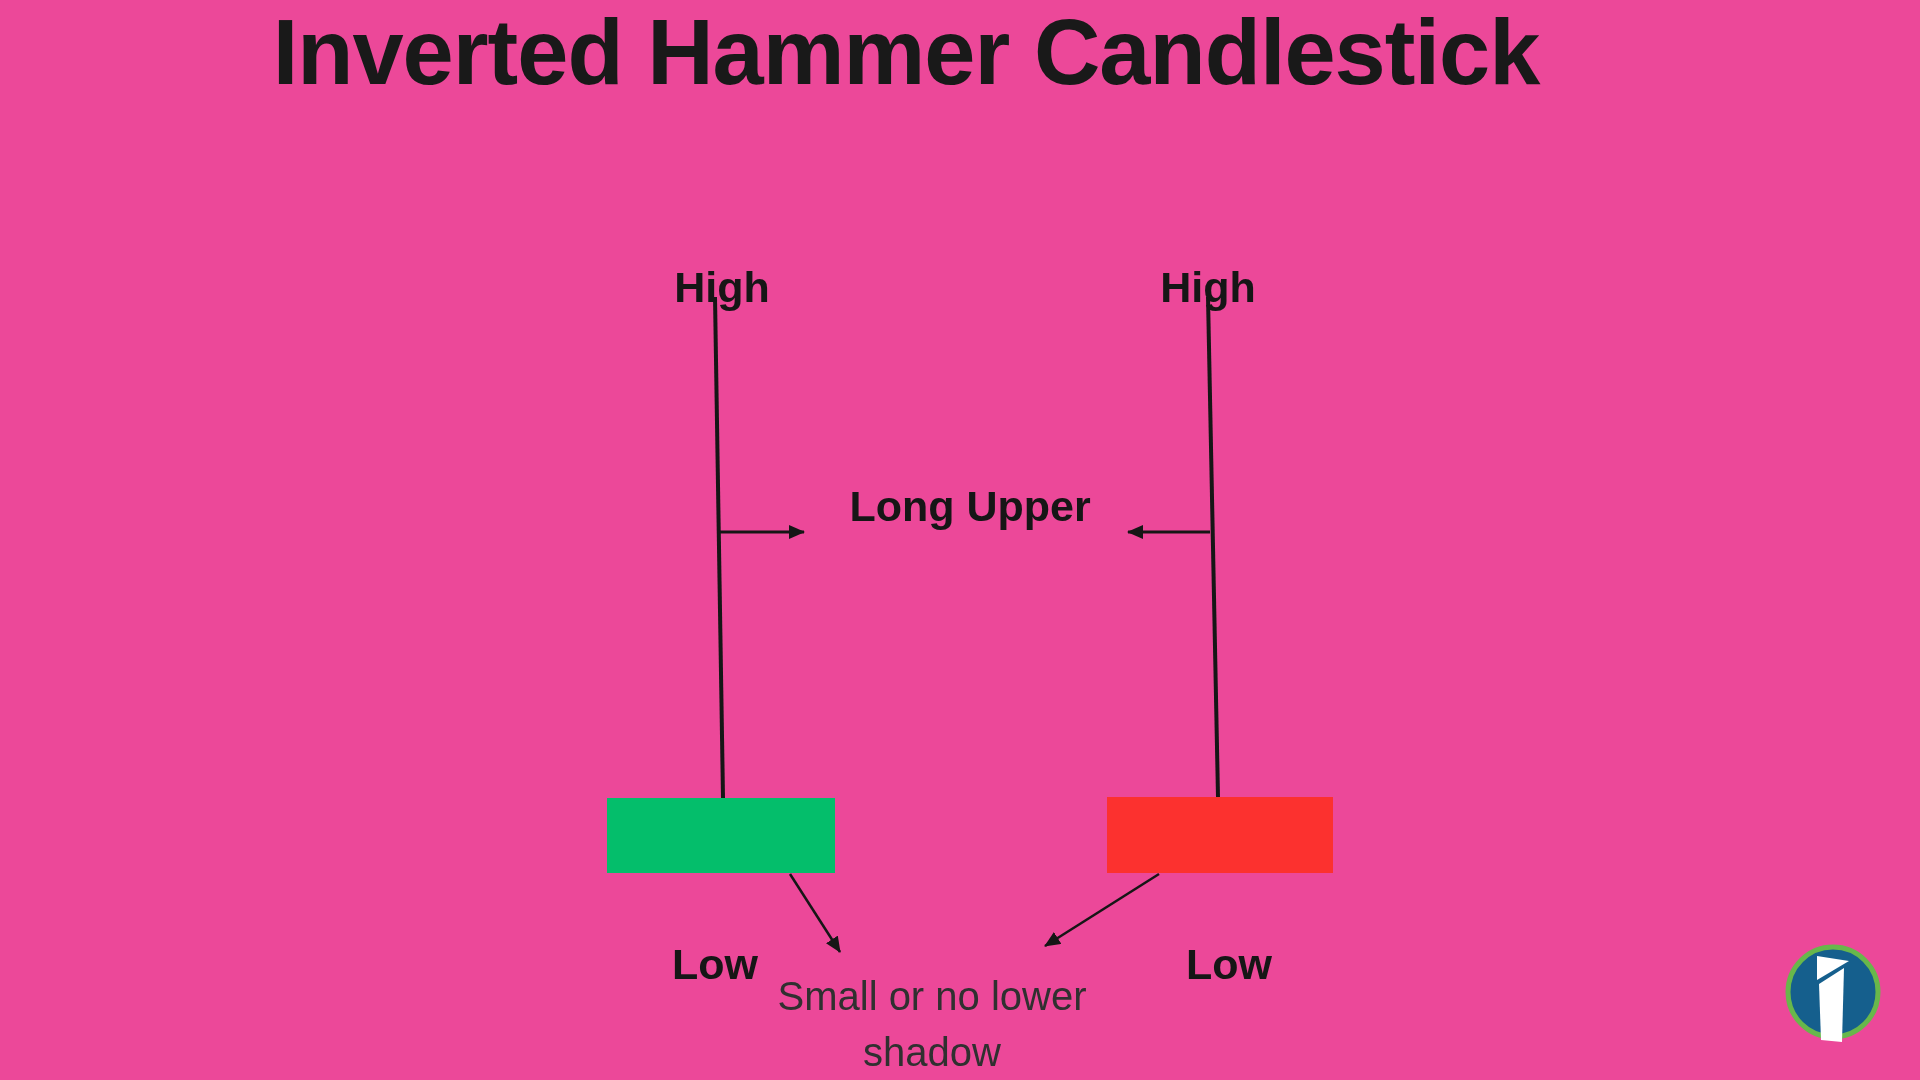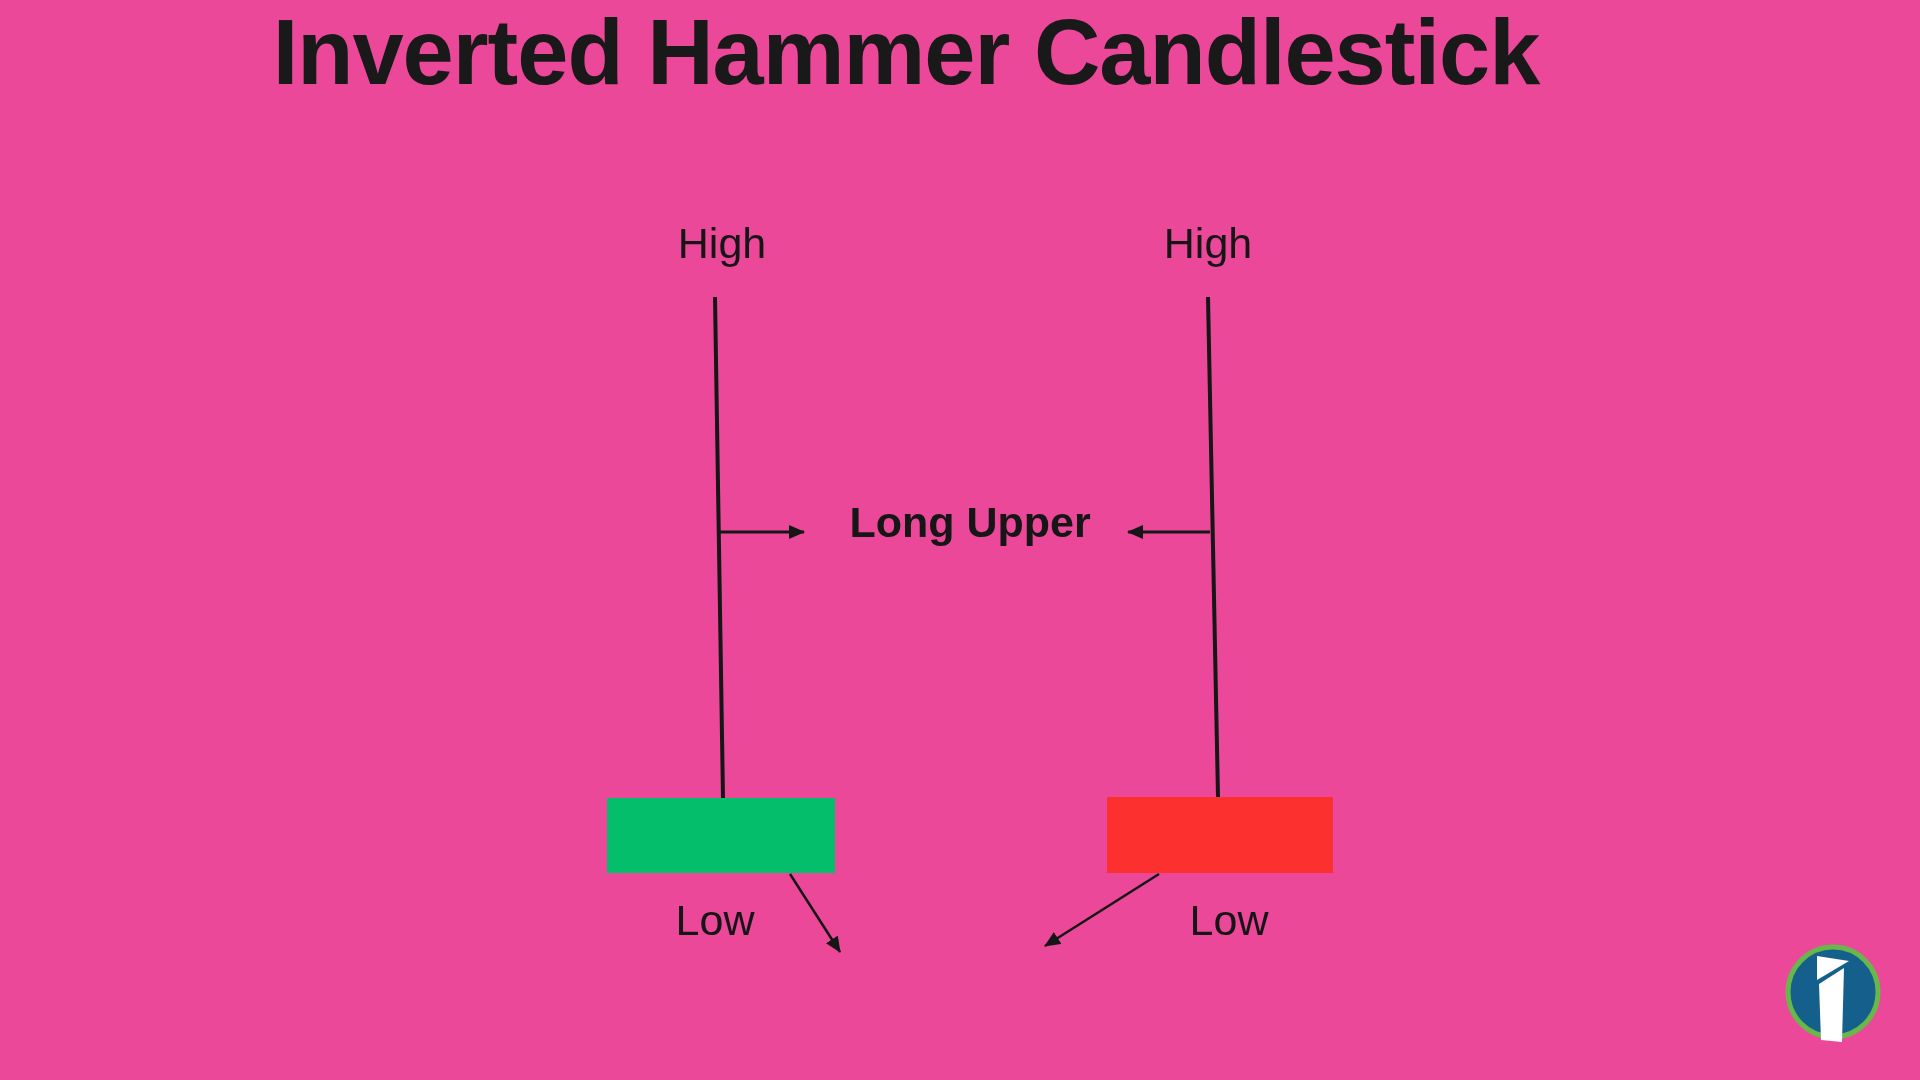--- a/index.html
+++ b/index.html
@@ -29,31 +29,31 @@
     margin: 0;
   }
   .drawing {
     position: absolute;
     left: 0;
     top: 0;
   }
   .label {
     position: absolute;
     transform: translate(-50%, -50%);
-    font-weight: normal;
+    font-weight: bold;
     font-size: 43px;
     color: #161616;
     white-space: nowrap;
+    margin-top: 44px;
   }
   .note {
     position: absolute;
     transform: translateX(-50%);
     text-align: center;
     white-space: nowrap;
-    margin-top: 16px;
   }
   .note-upper {
     left: 970px;
     top: 478px;
     font-weight: bold;
     font-size: 43px;
     line-height: 57px;
     color: #161616;
   }
   .note-lower {
@@ -101,20 +101,24 @@
 
   <div class="label" style="left:722px; top:243px;">High</div>
   <div class="label" style="left:1208px; top:243px;">High</div>
   <div class="label" style="left:715px; top:920px;">Low</div>
   <div class="label" style="left:1229px; top:920px;">Low</div>
 
   <div class="note note-upper">
     <div>Long Upper</div>
   </div>
 
+  <div class="note note-lower">
+    <div>Small or no lower</div>
+    <div>shadow</div>
+  </div>
 
   <svg class="logo" viewBox="0 0 120 120">
     <circle cx="60" cy="62" r="45" stroke-width="5" stroke="#68B74B" fill="#155F8D"></circle>
     <polygon points="44,26 76,31 44,50" fill="#ffffff"></polygon>
     <polygon points="46,54 71,38 69,112 48,110" fill="#ffffff"></polygon>
   </svg>
 
 </div>
 
 </body></html>

